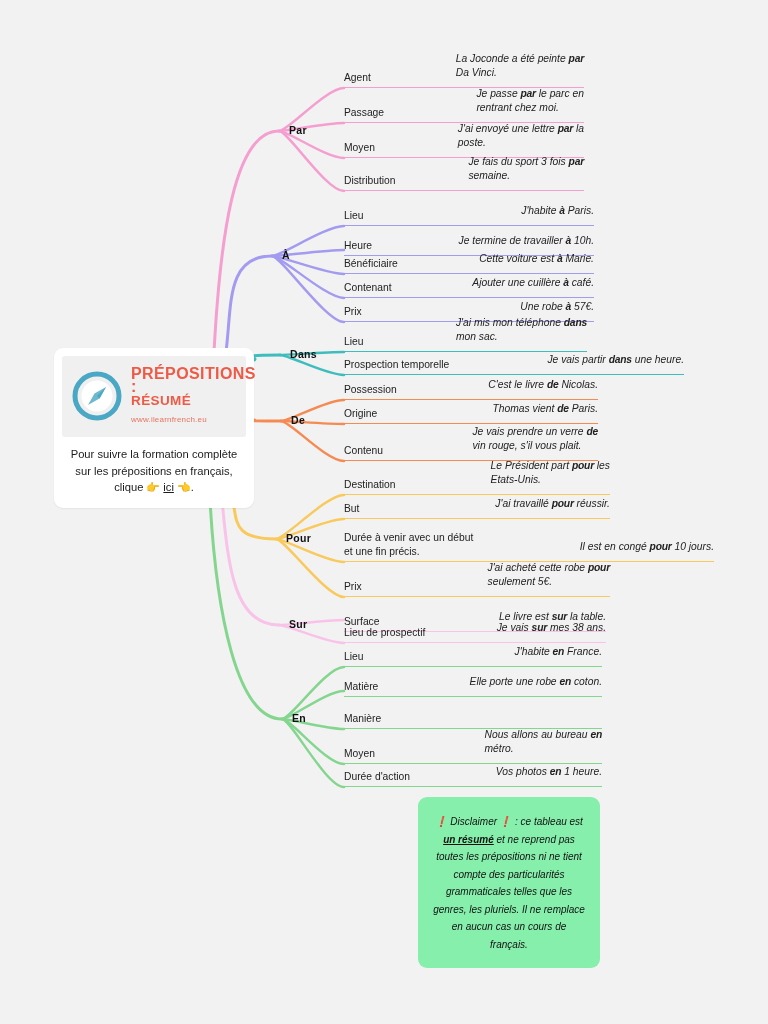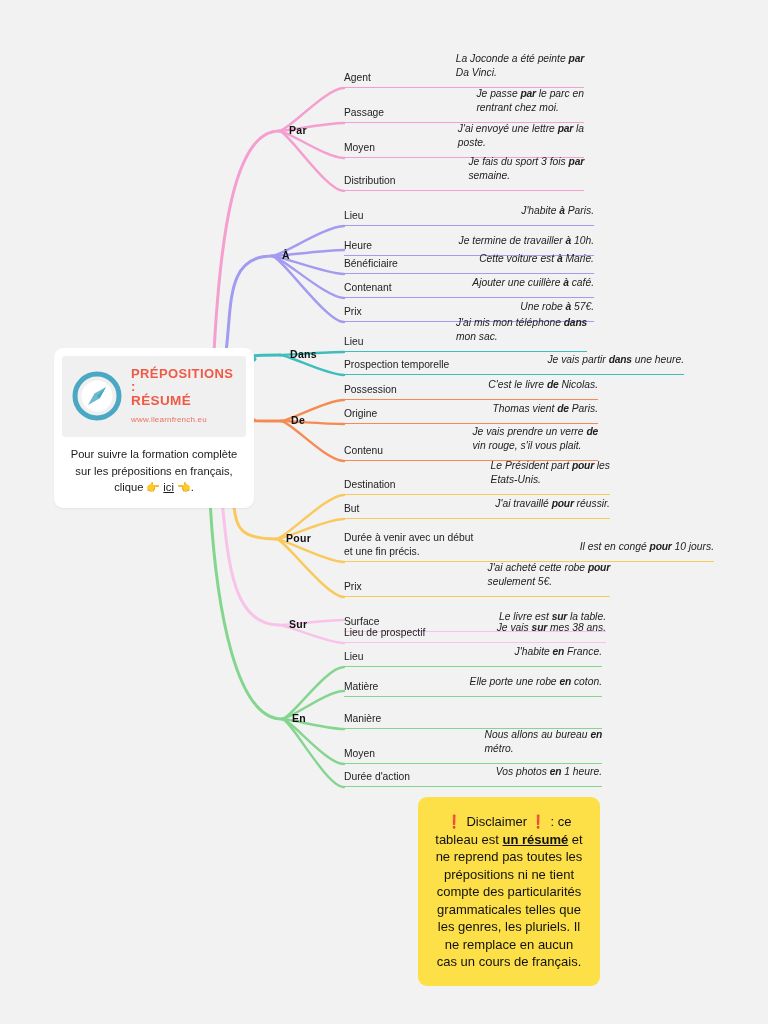--- a/index.html
+++ b/index.html
@@ -30,21 +30,21 @@
   .logo-band {
     background: #f0f0f0;
     border-radius: 3px;
     display: flex;
     align-items: center;
     padding: 11px 8px 13px 8px;
   }
   .compass { flex: 0 0 auto; width: 54px; height: 54px; }
   .brand-text { margin-left: 7px; }
   .brand-line1 {
-    color: #ef5a46; font-weight: bold; font-size: 13px;
+    color: #ef5a46; font-weight: bold; font-size: 16px;
     letter-spacing: 0.4px; line-height: 13px;
   }
   .brand-line2 {
     color: #ef5a46; font-weight: bold; font-size: 13.5px;
     letter-spacing: 0.4px; line-height: 15px;
   }
   .brand-url {
     color: #e9735f; font-size: 8px; margin-top: 7px; letter-spacing: 0.2px;
   }
   .card-caption {
@@ -96,28 +96,29 @@
     padding-bottom: 6px;
     white-space: pre-line;
   }
   .row .ex b { font-style: italic; font-weight: bold; letter-spacing: -0.2px; }
 
   
   #disclaimer {
     position: absolute;
     left: 418px; top: 797px;
     width: 182px;
-    background: #fde047;
+    background: #86efac;
     border-radius: 9px;
     padding: 16px 15px 15px 15px;
     z-index: 5;
     text-align: center;
-    font-size: 13px;
+    font-size: 10px;
     line-height: 17.5px;
     color: #111;
+    font-style: italic;
   }
   #disclaimer .bang { color: #e01b1b; font-weight: bold; }
   #disclaimer u { text-decoration: underline; font-weight: bold; }
 </style>
 </head>
 <body>
 
 <div id="canvas">
 
   <svg id="wires" viewBox="0 0 768 1024" xmlns="http://www.w3.org/2000/svg">

